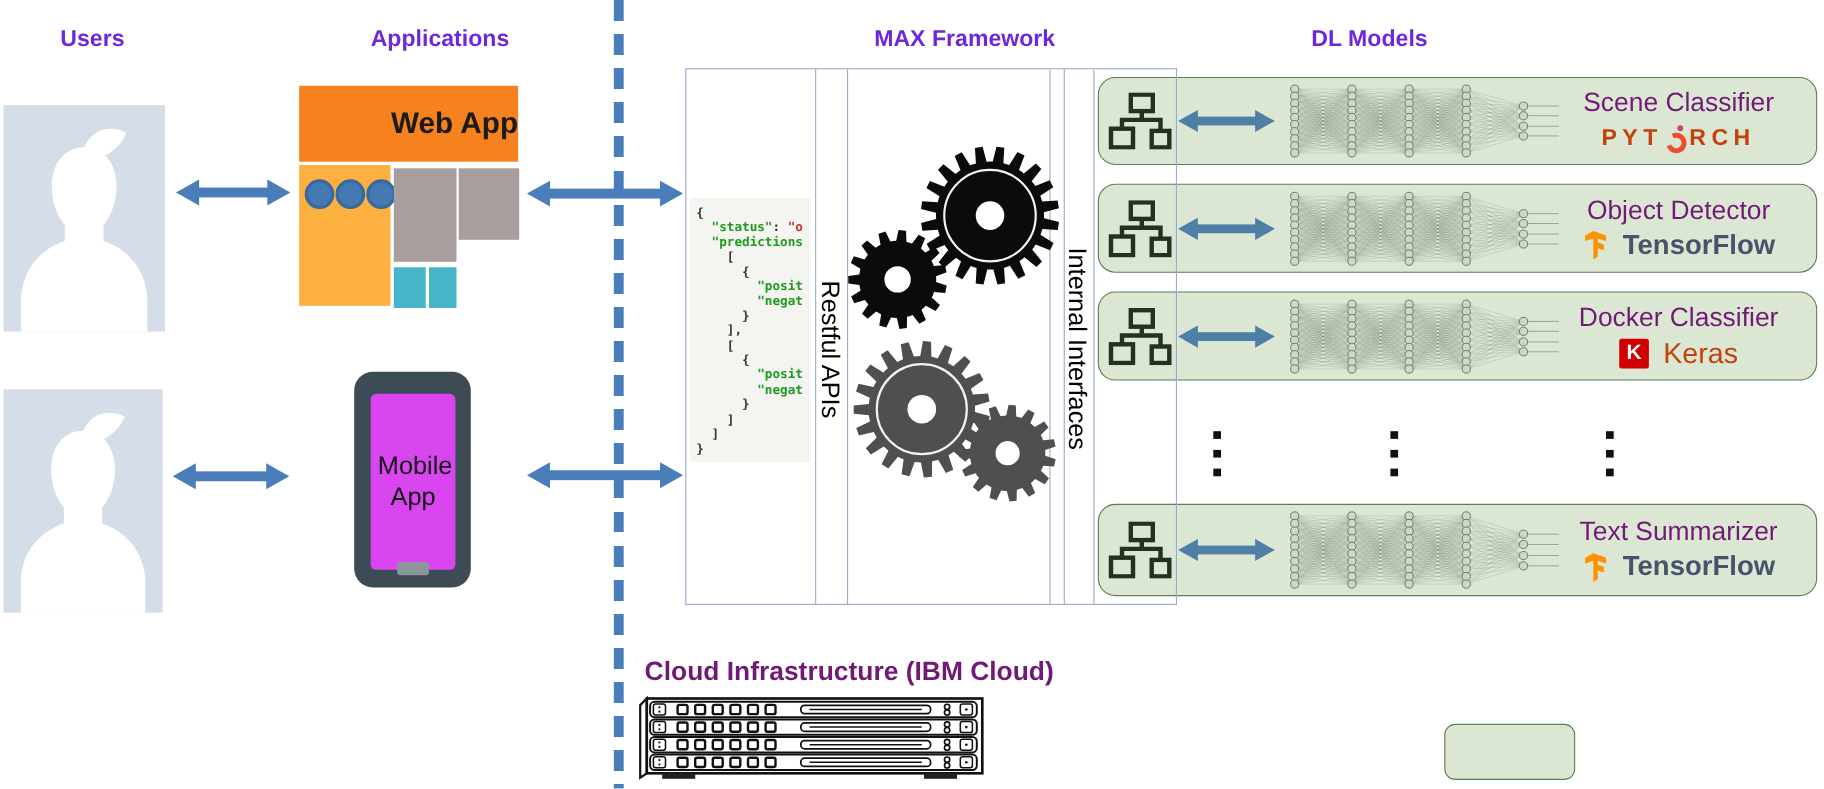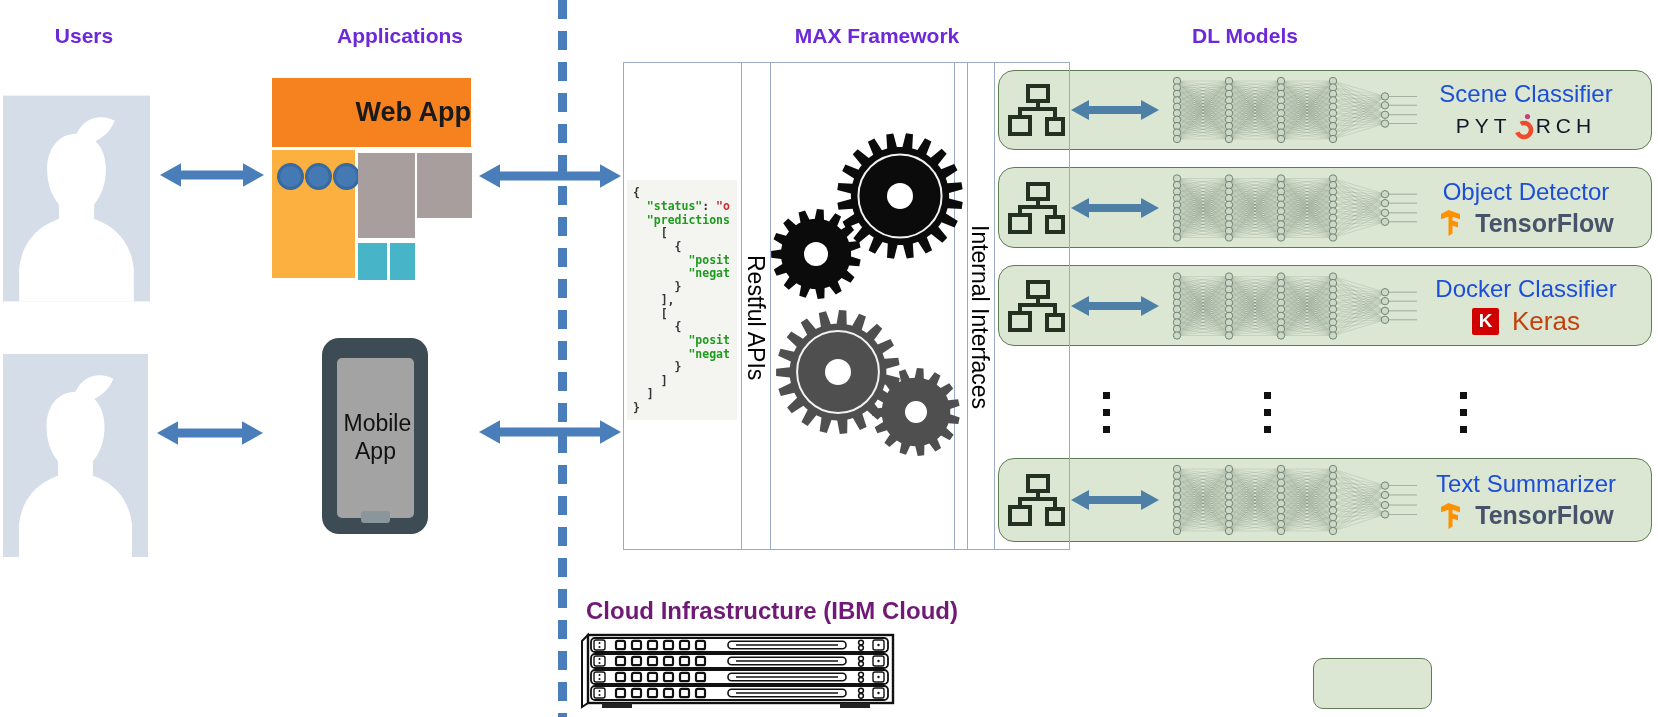--- a/index.html
+++ b/index.html
@@ -29,23 +29,23 @@
   .vlabel{position:absolute;writing-mode:vertical-rl;font-size:23px;color:#000;
           white-space:nowrap;display:flex;align-items:center;justify-content:center;}
   
   .code-panel{position:absolute;background:#f4f4f1;padding:7px 4px 4px 6px;box-sizing:border-box;
               font-family:"DejaVu Sans Mono",monospace;font-size:11.5px;font-weight:bold;
               line-height:13.4px;white-space:pre;overflow:hidden;color:#333;}
   .code-panel .g{color:#1e9b1e;} .code-panel .r{color:#c3312f;} .code-panel .d{color:#333;}
   
   .model-row{position:absolute;left:998px;width:654px;border:1.6px solid #5f7d55;
              border-radius:16px;background:#dbe7d3;box-sizing:border-box;}
-  .row-name{font-size:24px;color:#1d4ed8;white-space:nowrap;}
+  .row-name{font-size:24px;color:#701a75;white-space:nowrap;}
   .row-logo{display:flex;align-items:center;justify-content:center;gap:13px;margin-top:3px;}
-  .pt-text{font-size:21px;font-weight:normal;letter-spacing:5px;color:#0f172a;}
+  .pt-text{font-size:21px;font-weight:bold;letter-spacing:5px;color:#c2410c;}
   .tf-text{font-size:25px;font-weight:bold;color:#47536b;}
   .keras-box{width:27px;height:27px;background:#d00000;border-radius:2px;color:#fff;
              display:flex;align-items:center;justify-content:center;font-size:19px;font-weight:bold;}
   .keras-text{font-size:26px;color:#c2410c;}
   .label-stack{position:absolute;right:6px;top:0;bottom:0;width:238px;display:flex;
                flex-direction:column;align-items:center;justify-content:center;}
   
   .vell{position:absolute;display:flex;flex-direction:column;gap:10px;}
   .vell span{width:7px;height:7px;background:#111;display:block;}
   
@@ -82,21 +82,21 @@
     <div class="wa-dot" style="left:305px;top:163px;background:#4579b4;border:3px solid #38699f"></div>
     <div class="wa-dot" style="left:333px;top:163px;background:#4579b4;border:3px solid #38699f"></div>
     <div class="wa-block" style="left:358px;top:153px;width:57px;height:85px;background:#a89e9d"></div>
     <div class="wa-block" style="left:417px;top:153px;width:55px;height:65px;background:#a89e9d"></div>
     <div class="wa-block" style="left:358px;top:243px;width:29px;height:37px;background:#47b4c8"></div>
     <div class="wa-block" style="left:390px;top:243px;width:25px;height:37px;background:#47b4c8"></div>
   </div>
 
   <div>
     <div class="phone" style="left:322px;top:338px;width:106px;height:196px;background:#3d4b55"></div>
-    <div class="phone-screen" style="left:337px;top:358px;width:77px;height:160px;background:#a3a3a3">
+    <div class="phone-screen" style="left:337px;top:358px;width:77px;height:160px;background:#d946ef">
       <span style="width:64px">Mobile App</span>
     </div>
     <div class="phone-btn" style="left:361px;top:511px;width:29px;height:12px;background:#8a959c"></div>
   </div>
 
   <div id="rows-host">
       <div class="model-row" style="top: 70px; height: 80px;">
         <div class="abs" style="left: 8px; top: 50%; transform: translateY(-50%); display: flex;">
           <svg width="60" height="52" viewBox="0 0 60 52">
             <rect x="21" y="2" width="20" height="15" fill="none" stroke="#223122" stroke-width="4"></rect>

